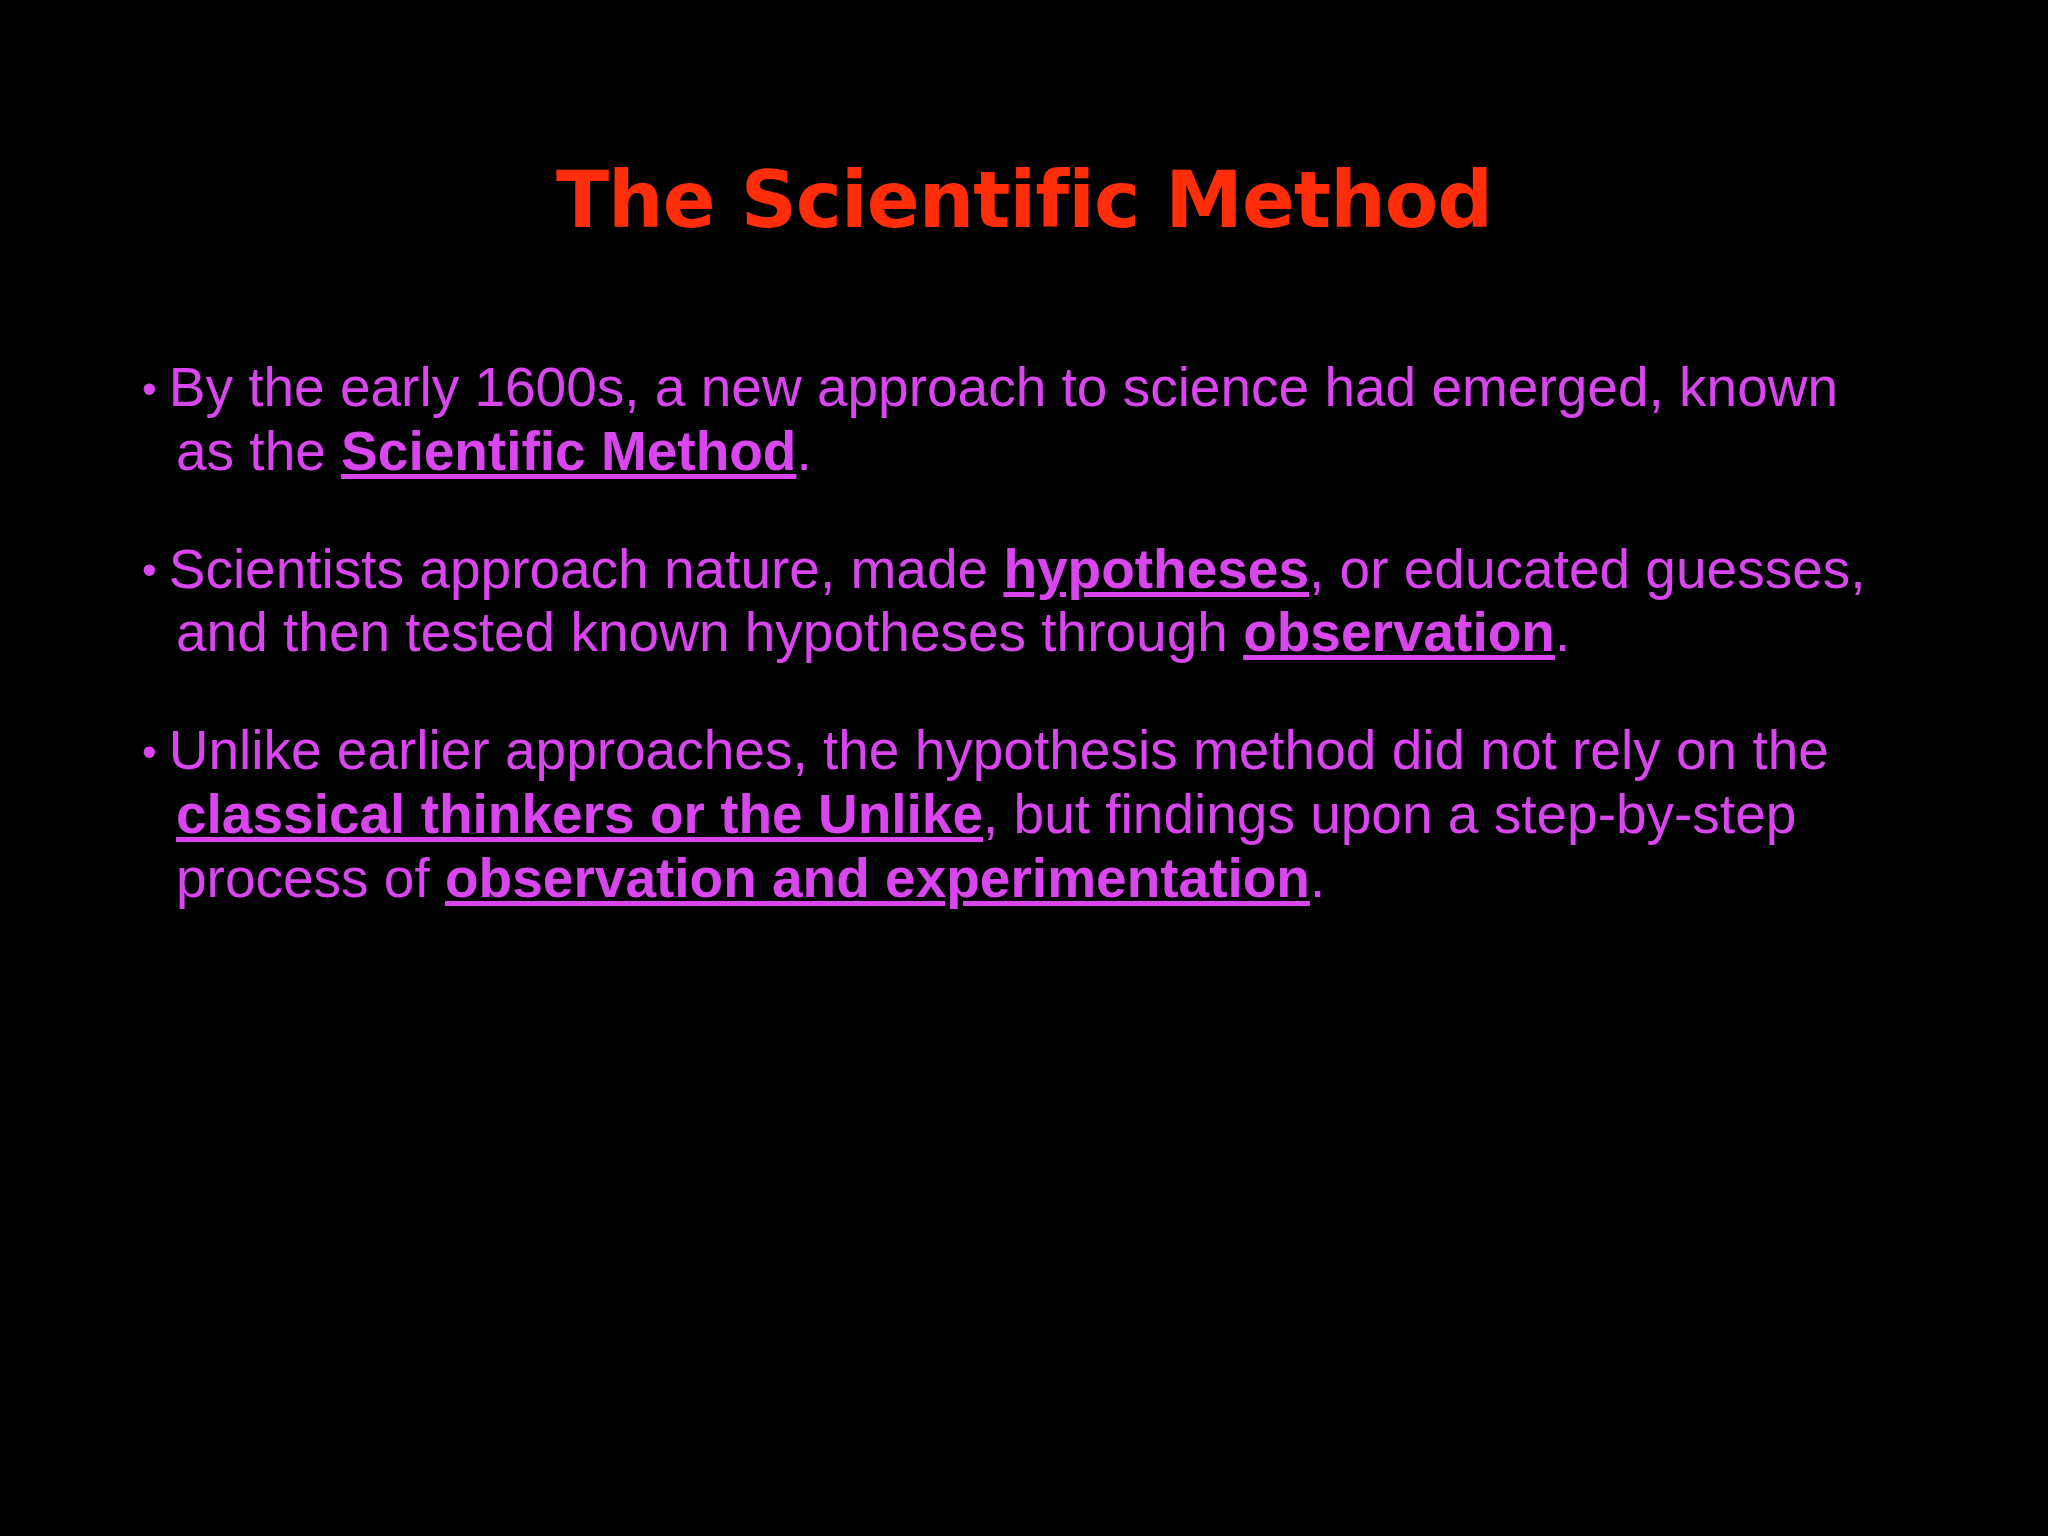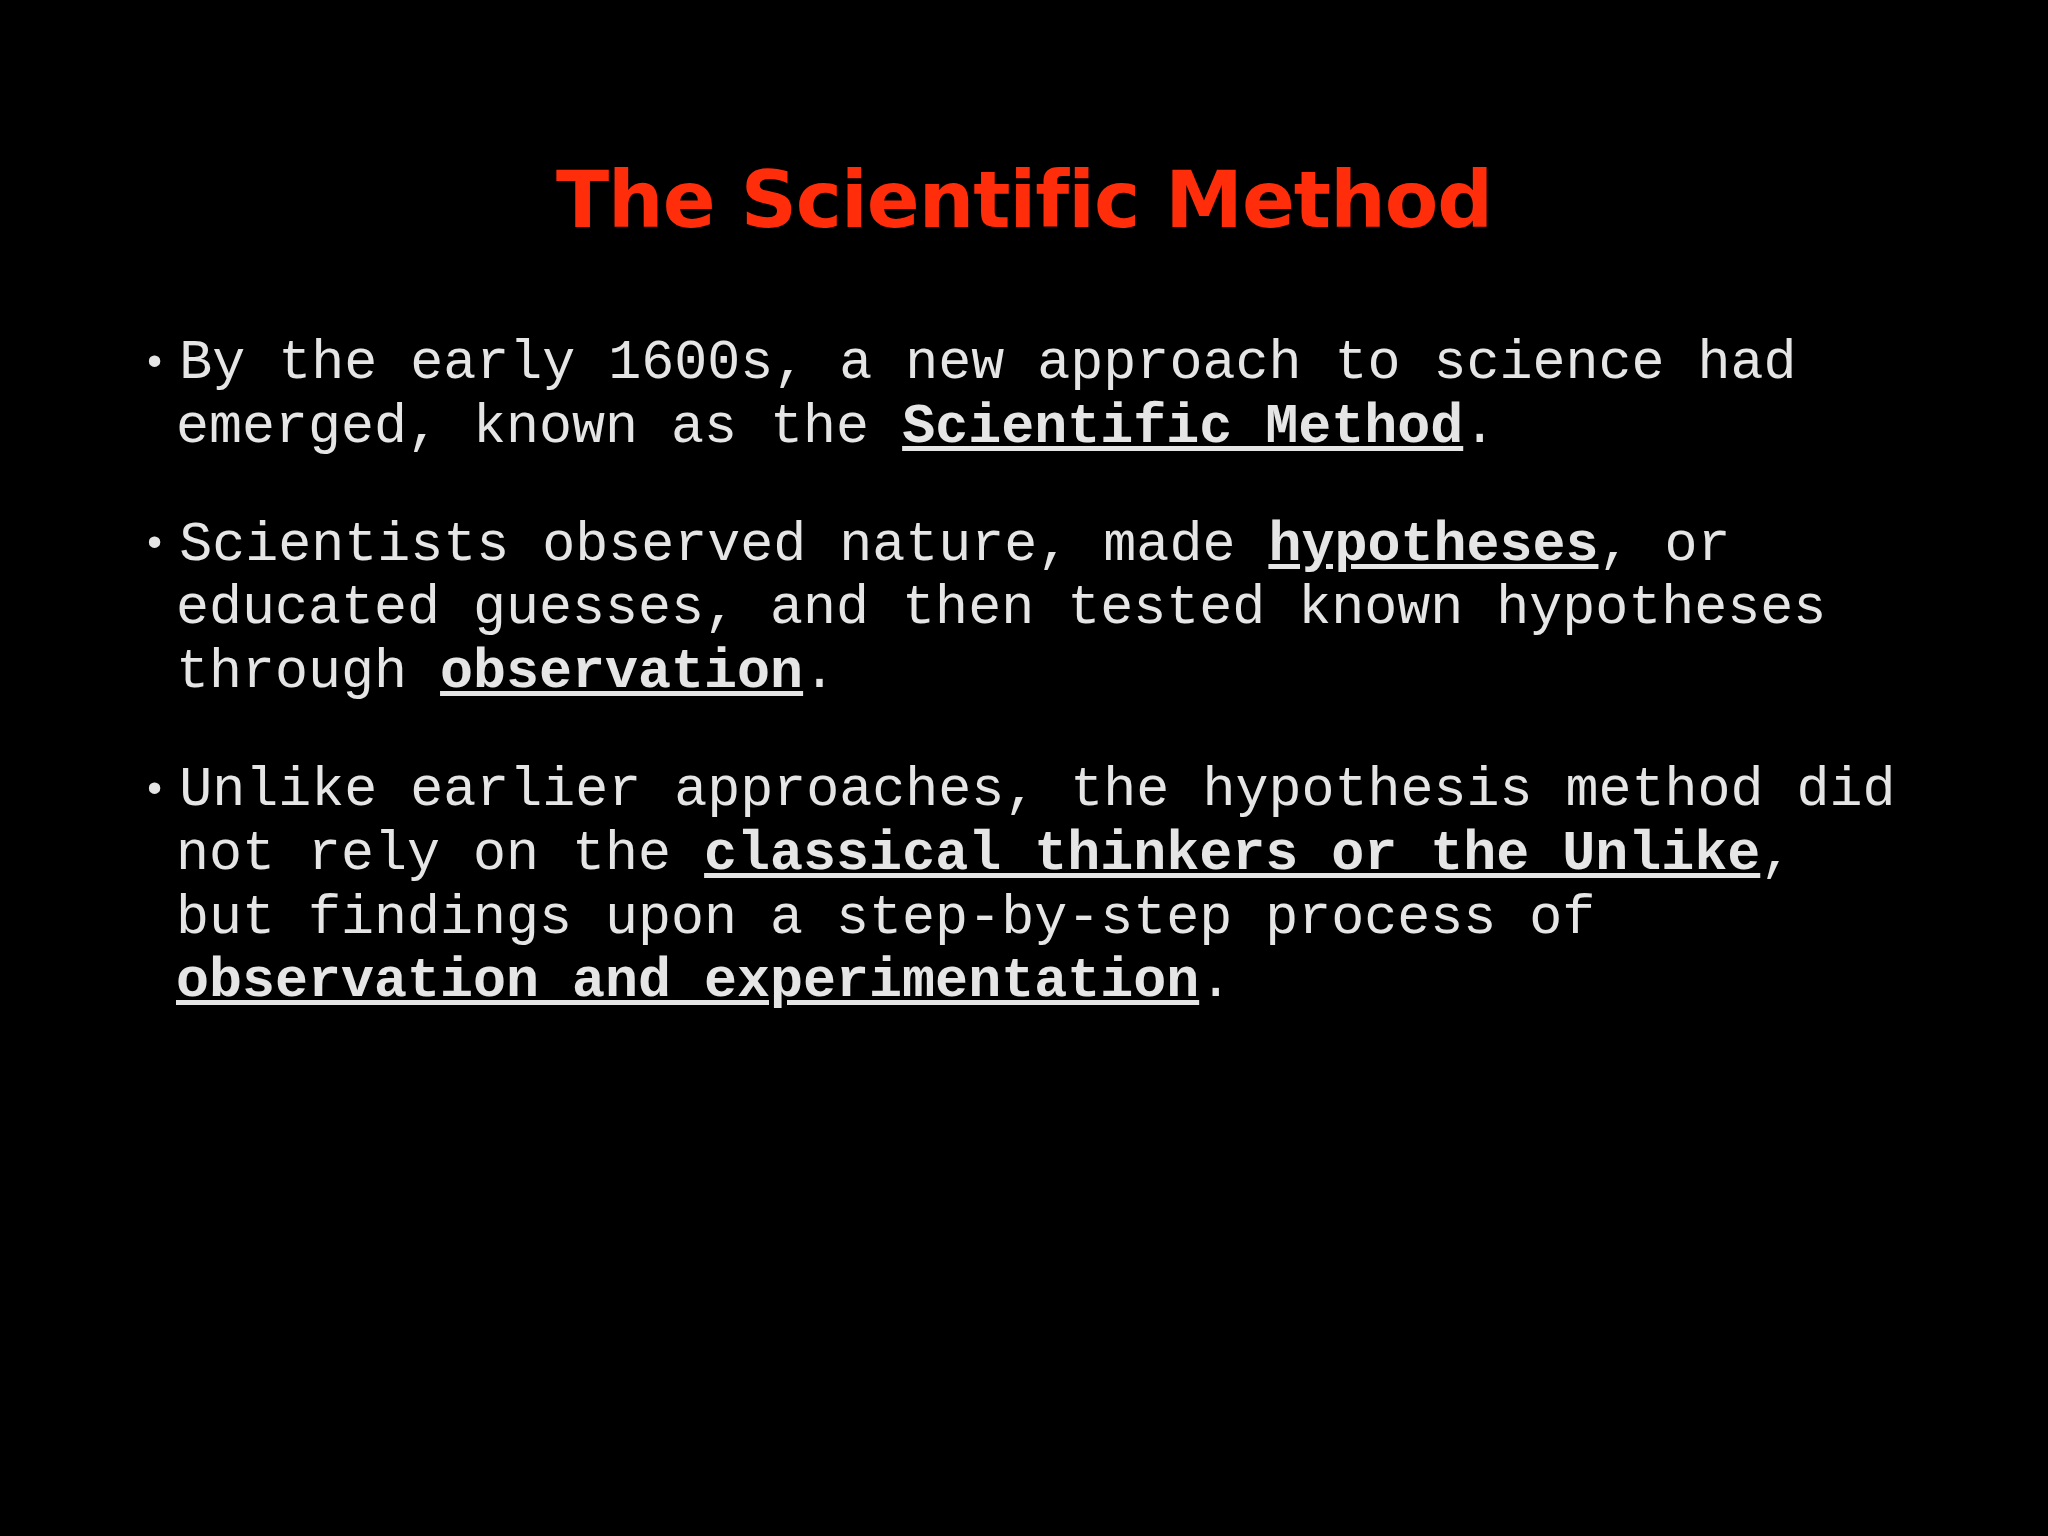--- a/index.html
+++ b/index.html
@@ -28,25 +28,25 @@
     text-align: center;
     color: #FF2D0A;
     font-family: "DejaVu Sans", sans-serif;
     font-weight: bold;
     font-size: 78px;
     letter-spacing: -1px;
     line-height: 1.05;
   }
   .body-block {
     position: absolute;
-    top: 332px;
+    top: 356px;
     left: 118px;
     width: 1790px;
-    color: #e5e5e5;
-    font-family: Liberation Mono, monospace;
+    color: #d946ef;
+    font-family: Liberation Sans, sans-serif;
     font-size: 55px;
     line-height: 1.16;
   }
   .para {
     margin: 0 0 34px 0;
     text-indent: 0;
   }
   .para.bulleted {
     padding-left: 58px;
     text-indent: -34px;
@@ -69,17 +69,17 @@
 </style>
 </head>
 <body>
 
 <div class="slide">
 
   <div class="slide-title">The Scientific Method</div>
 
   <div class="body-block">
     <p class="para bulleted gap-lg"><span class="bullet-mark">•</span><span>By the early 1600s, a new approach to science had emerged, known as the </span><span class="em">Scientific Method</span><span>.</span></p>
-    <p class="para bulleted gap-lg"><span class="bullet-mark">•</span><span>Scientists observed nature, made </span><span class="em">hypotheses</span><span>, or educated guesses, and then tested known hypotheses through </span><span class="em">observation</span><span>.</span></p>
+    <p class="para bulleted gap-lg"><span class="bullet-mark">•</span><span>Scientists approach nature, made </span><span class="em">hypotheses</span><span>, or educated guesses, and then tested known hypotheses through </span><span class="em">observation</span><span>.</span></p>
     <p class="para bulleted"><span class="bullet-mark">•</span><span>Unlike earlier approaches, the hypothesis method did not rely on the </span><span class="em">classical thinkers or the Unlike</span><span>, but findings upon a step-by-step process of </span><span class="em">observation and experimentation</span><span>.</span></p>
   </div>
 
 </div>
 
 </body></html>

